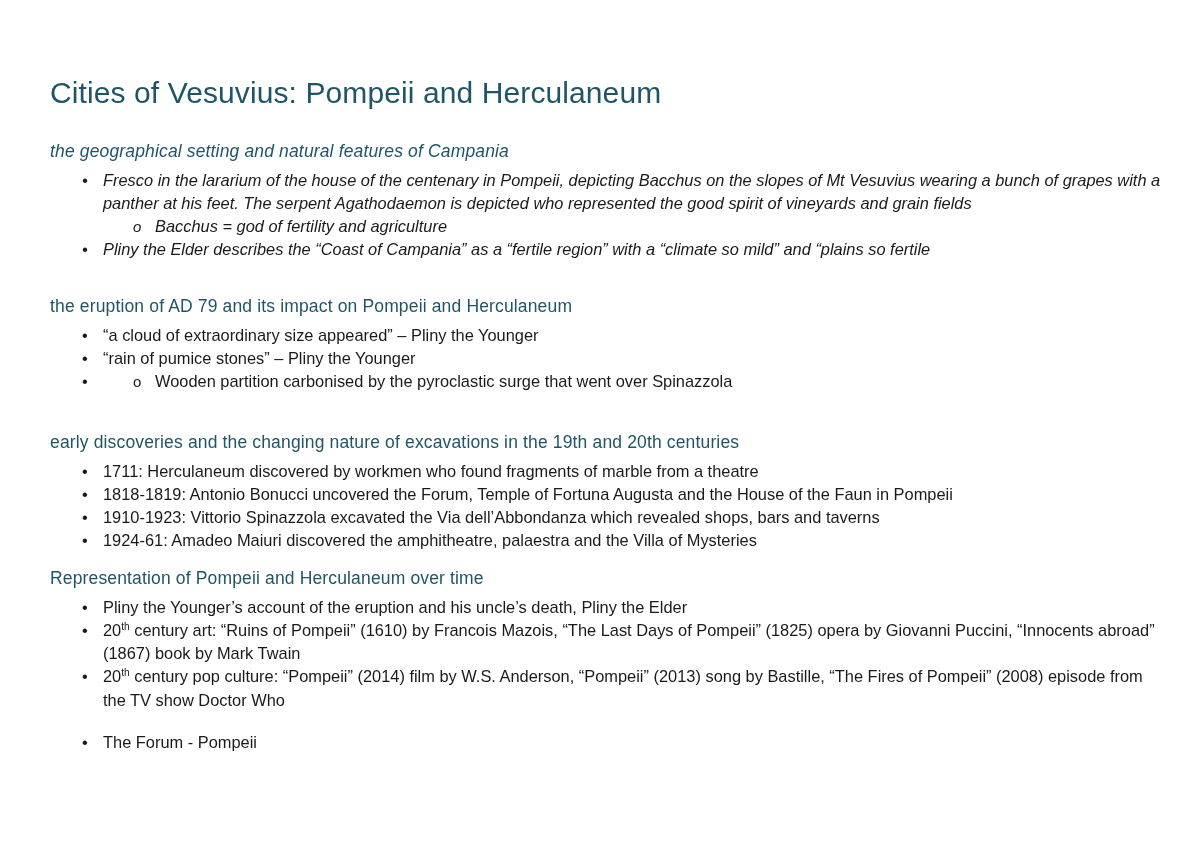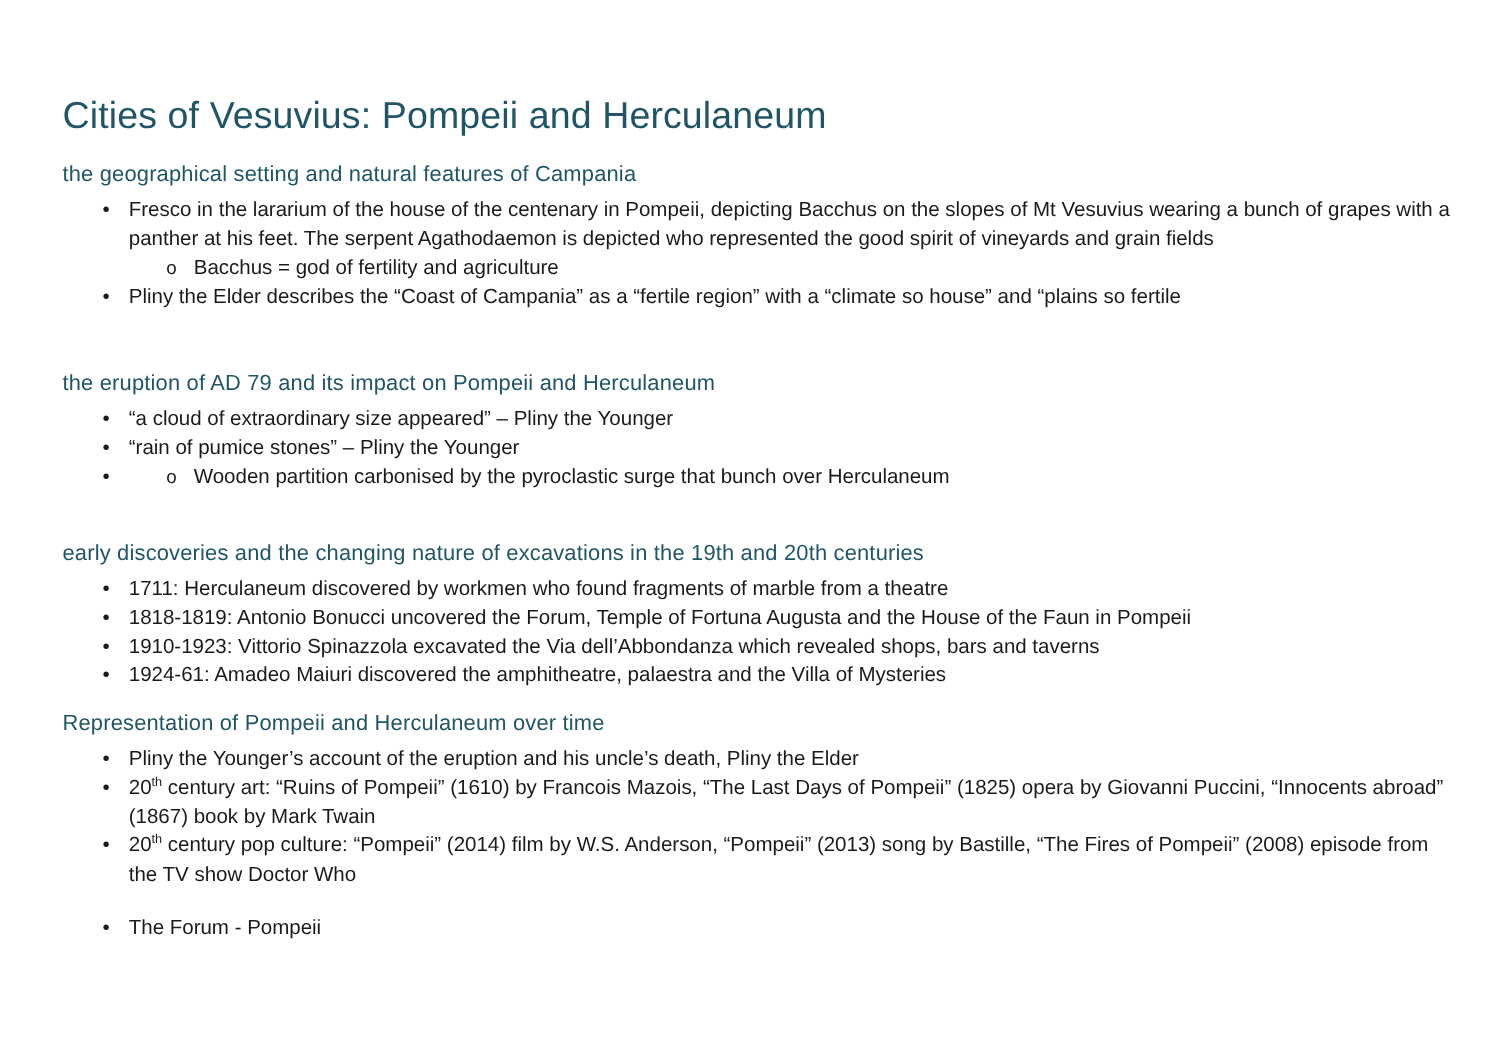--- a/index.html
+++ b/index.html
@@ -102,37 +102,37 @@
   }
   .nowrap { white-space: nowrap; }
 </style>
 </head>
 <body>
 
 <div class="page">
 
   <h1 class="doc-title">Cities of Vesuvius: Pompeii and Herculaneum</h1>
 
-  <div class="section" style="top:128px;">
+  <div class="section" style="top:140px;font-style:italic;">
     <h2 class="section-heading">the geographical setting and natural features of Campania</h2>
     <div class="spacer-sm"></div>
     <ul class="lvl1">
       <li>
         <span class="bullet">•</span>
         <span class="li-text">Fresco in the lararium of the house of the centenary in Pompeii, depicting Bacchus on the slopes of Mt Vesuvius wearing a bunch of grapes with a panther at his feet. The serpent Agathodaemon is depicted who represented the good spirit of vineyards and grain fields</span>
         <ul class="lvl2">
           <li>
             <span class="bullet-o">o</span>
             <span>Bacchus = god of fertility and agriculture</span>
           </li>
         </ul>
       </li>
       <li>
         <span class="bullet">•</span>
-        <span class="li-text">Pliny the Elder describes the “Coast of Campania” as a “fertile region” with a “climate so house” and “plains so fertile</span>
+        <span class="li-text">Pliny the Elder describes the “Coast of Campania” as a “fertile region” with a “climate so mild” and “plains so fertile</span>
       </li>
     </ul>
   </div>
 
   <div class="section" style="top:295px;">
     <h2 class="section-heading">the eruption of AD 79 and its impact on Pompeii and Herculaneum</h2>
     <div class="spacer-sm"></div>
     <ul class="lvl1">
       <li>
         <span class="bullet">•</span>
@@ -140,21 +140,21 @@
       </li>
       <li>
         <span class="bullet">•</span>
         <span class="li-text">“rain of pumice stones” – Pliny the Younger</span>
       </li>
       <li>
         <span class="bullet">•</span>
         <ul class="lvl2">
           <li>
             <span class="bullet-o">o</span>
-            <span>Wooden partition carbonised by the pyroclastic surge that bunch over Herculaneum</span>
+            <span>Wooden partition carbonised by the pyroclastic surge that went over Spinazzola</span>
           </li>
         </ul>
       </li>
     </ul>
   </div>
 
   <div class="section" style="top:431px;">
     <h2 class="section-heading">early discoveries and the changing nature of excavations in the 19th and 20th centuries</h2>
     <div class="spacer-sm"></div>
     <ul class="lvl1">

